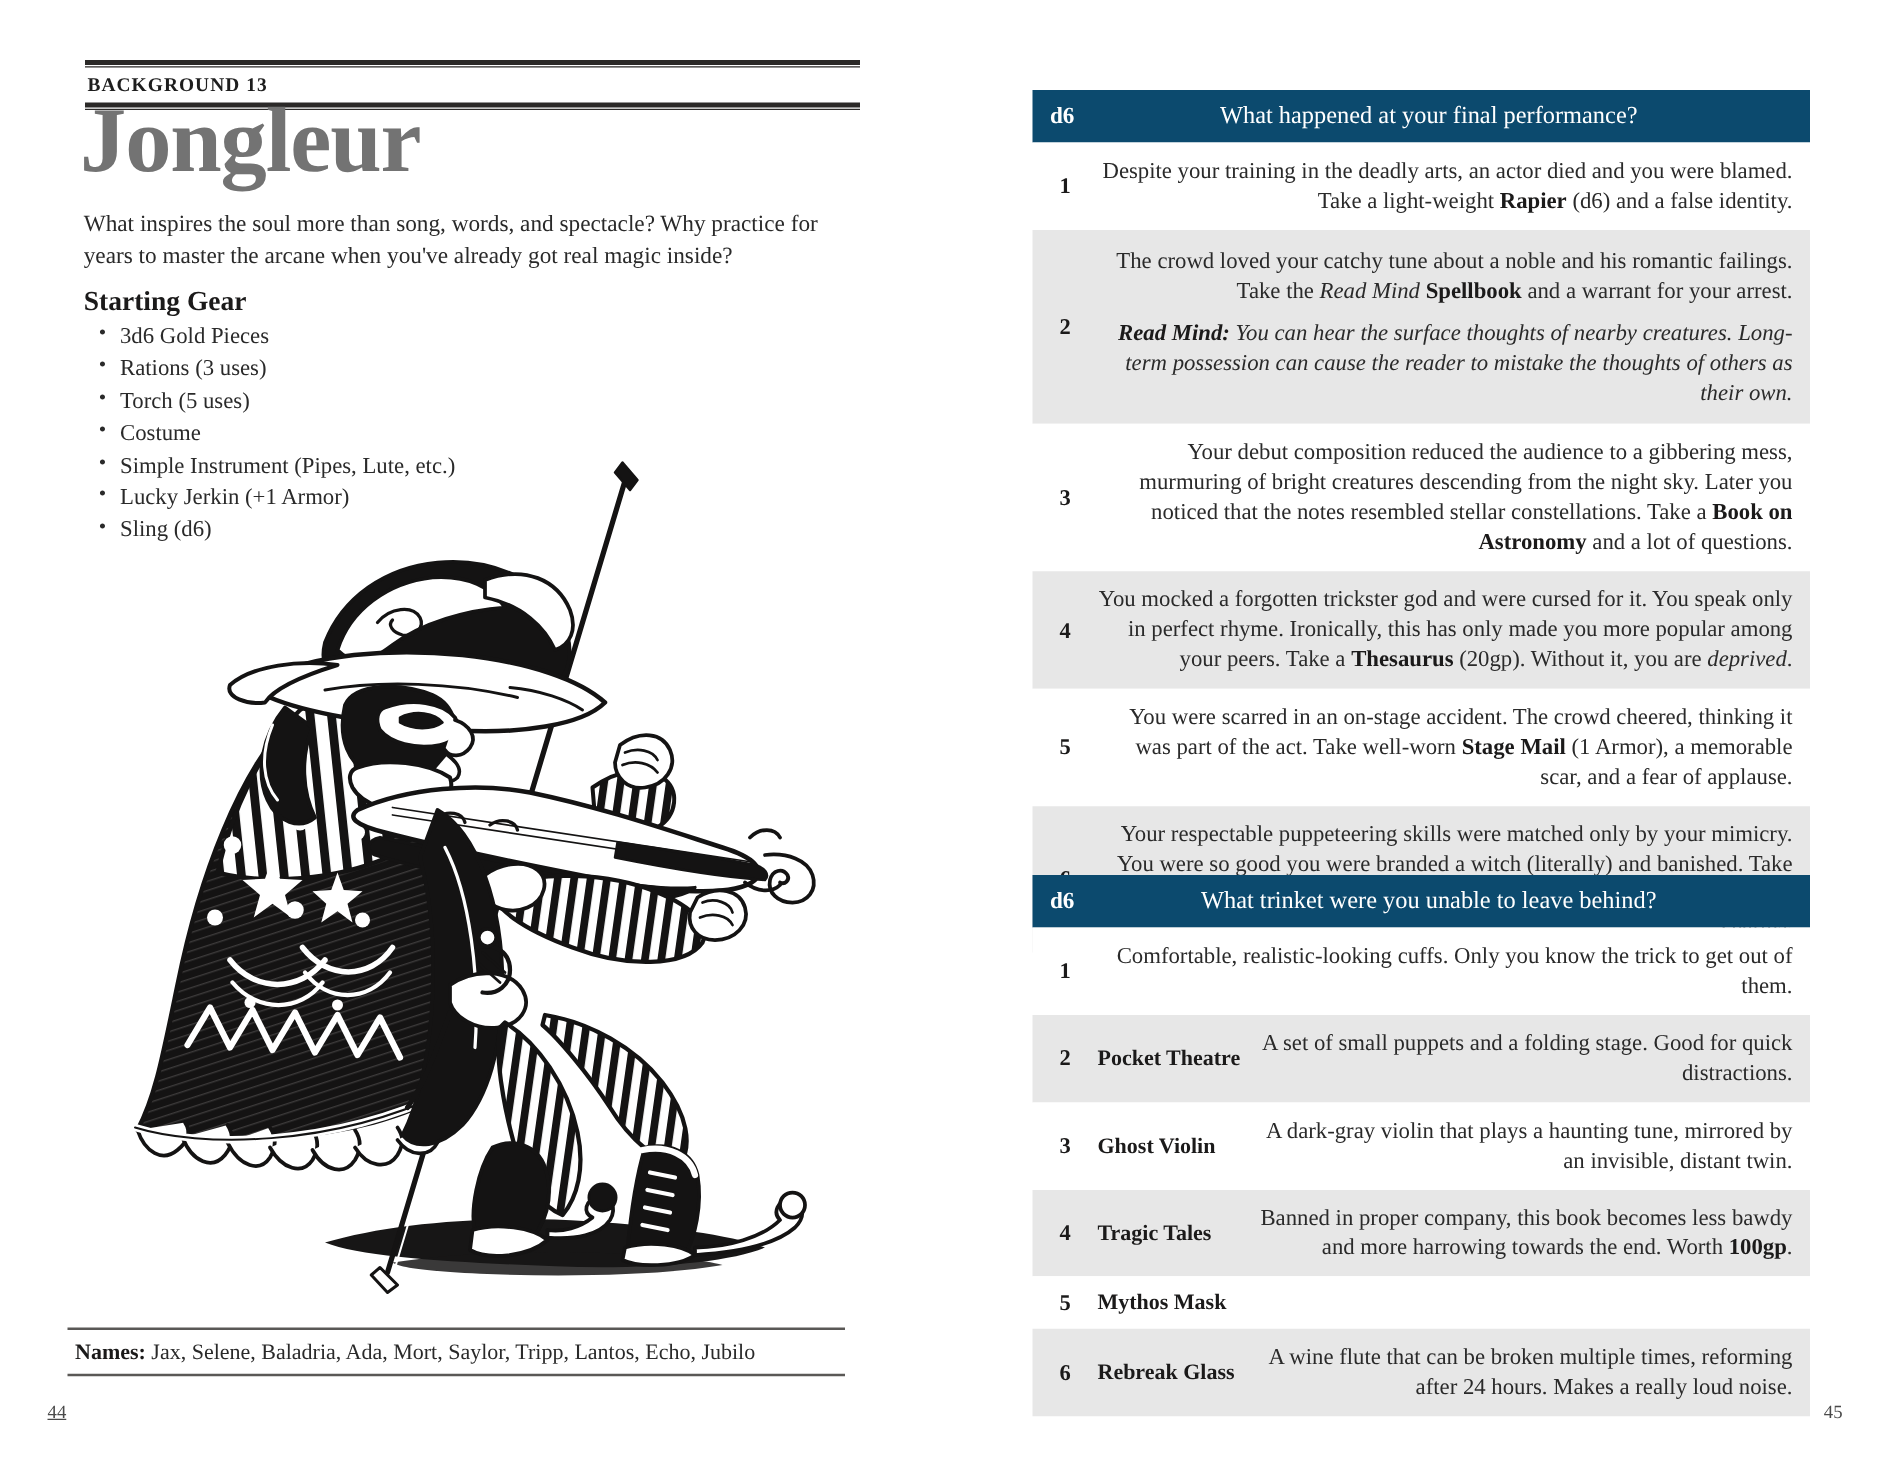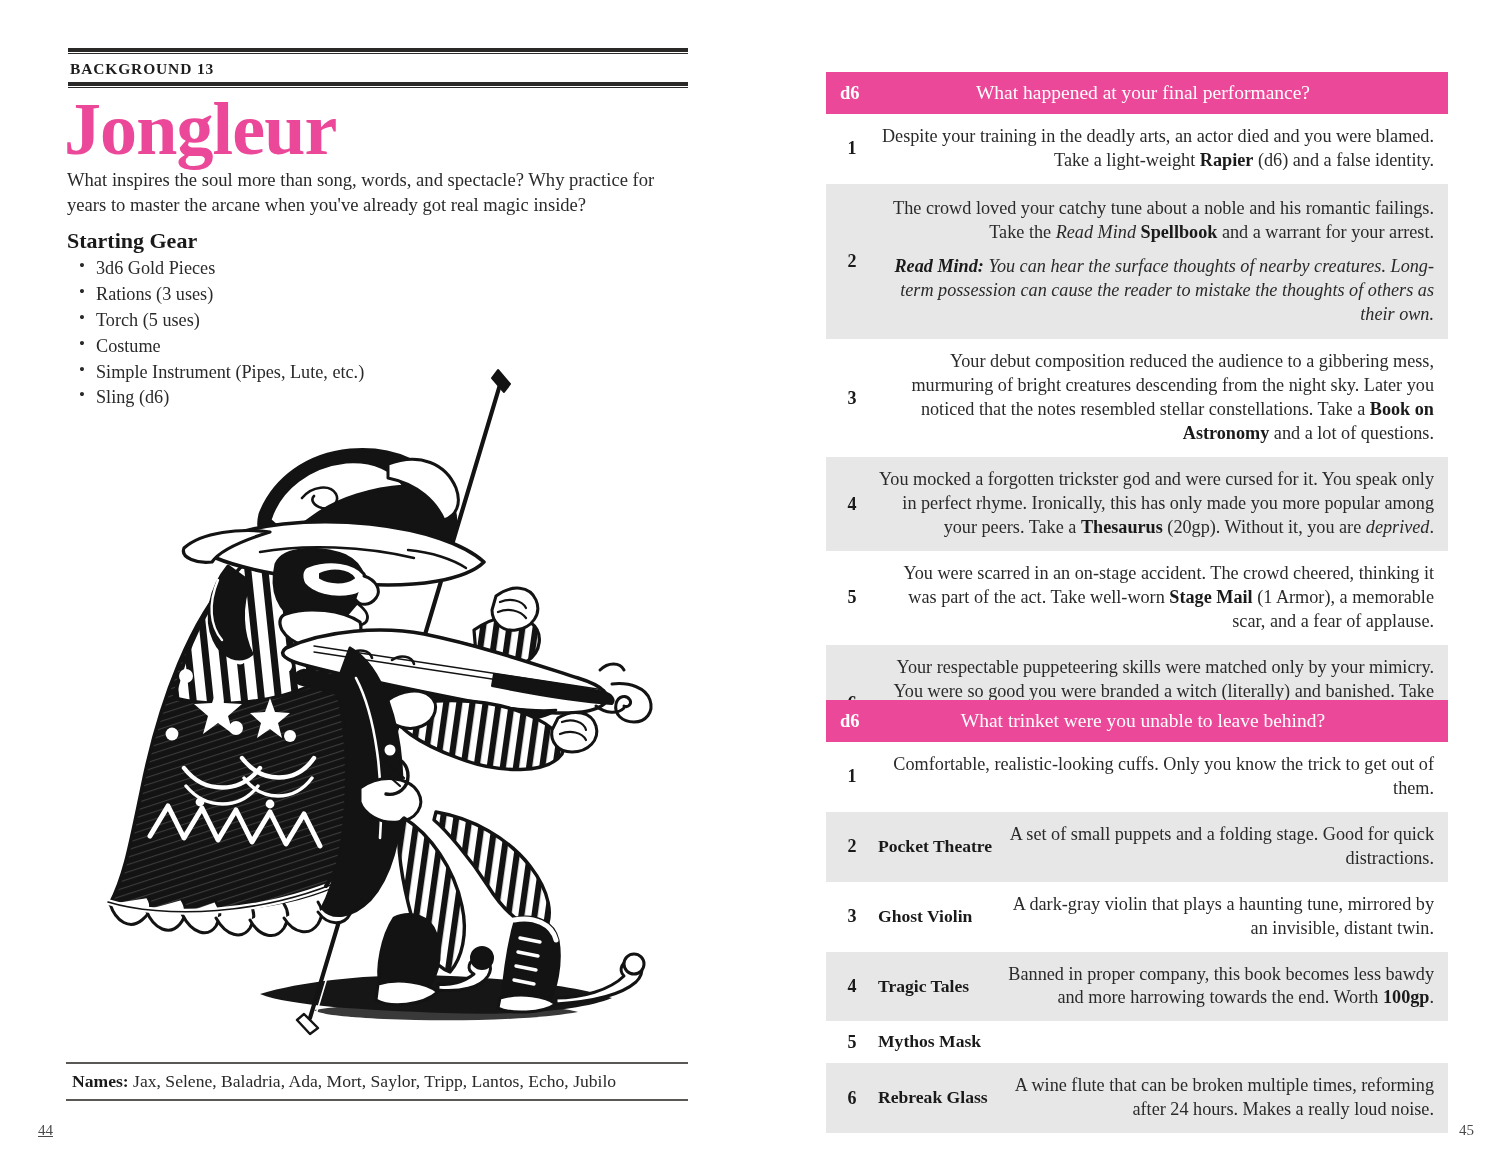--- a/index.html
+++ b/index.html
@@ -56,26 +56,26 @@
     font-weight: 700;
     letter-spacing: 0.055em;
     padding: 6px 2px 5px 2px;
     line-height: 1.1;
     font-family: "Liberation Serif", "DejaVu Serif", serif;
   }
 
   .title {
     position: absolute;
     left: 64px;
-    top: 92px;
+    top: 76px;
     font-size: 74px;
     font-weight: 700;
     line-height: 1.0;
     letter-spacing: -0.012em;
-    color: #ec4899;
+    color: #737373;
     font-family: "Liberation Serif", "DejaVu Serif", serif;
   }
 
   .intro {
     position: absolute;
     left: 67px;
     top: 168px;
     width: 608px;
     font-size: 18.6px;
     line-height: 1.33;
@@ -123,21 +123,21 @@
     left: 64px;
     top: 318px;
     width: 630px;
     height: 730px;
   }
   .illo svg { display:block; width:100%; height:100%; }
 
   
   .names-box {
     position: absolute;
-    left: 66px;
+    left: 54px;
     top: 1062px;
     width: 622px;
     border-top: 2.5px solid #5a5856;
     border-bottom: 2.5px solid #5a5856;
     padding: 7px 6px 7px 6px;
     box-sizing: border-box;
   }
   .names-box .line {
     font-size: 17.6px;
     line-height: 1.2;
@@ -156,21 +156,21 @@
   
   .rtable {
     position: absolute;
     left: 70px;   
     width: 622px;
   }
   .t1 { top: 72px; }
   .t2 { top: 700px; }
 
   .thead {
-    background: #ec4899;
+    background: #0c4a6e;
     color: #ffffff;
     display: flex;
     align-items: center;
     height: 42px;
   }
   .thead .th-d6 {
     width: 52px;
     text-align: left;
     padding-left: 14px;
     font-size: 18.5px;
@@ -257,20 +257,21 @@
     <div class="intro">What inspires the soul more than song, words, and spectacle? Why practice for years to master the arcane when you've already got real magic inside?</div>
 
     <div class="gear-head">Starting Gear</div>
 
     <ul class="gear-list">
       <li>3d6 Gold Pieces</li>
       <li>Rations (3 uses)</li>
       <li>Torch (5 uses)</li>
       <li>Costume</li>
       <li>Simple Instrument (Pipes, Lute, etc.)</li>
+      <li>Lucky Jerkin (+1 Armor)</li>
       <li>Sling (d6)</li>
     </ul>
 
     <div class="illo">
       <svg viewBox="0 0 630 730" xmlns="http://www.w3.org/2000/svg" aria-hidden="true">
         <defs>
           <pattern id="stripeV" width="13" height="13" patternUnits="userSpaceOnUse" patternTransform="rotate(8)">
             <rect width="13" height="13" fill="#ffffff"></rect>
             <rect width="6.2" height="13" fill="#141313"></rect>
           </pattern>

